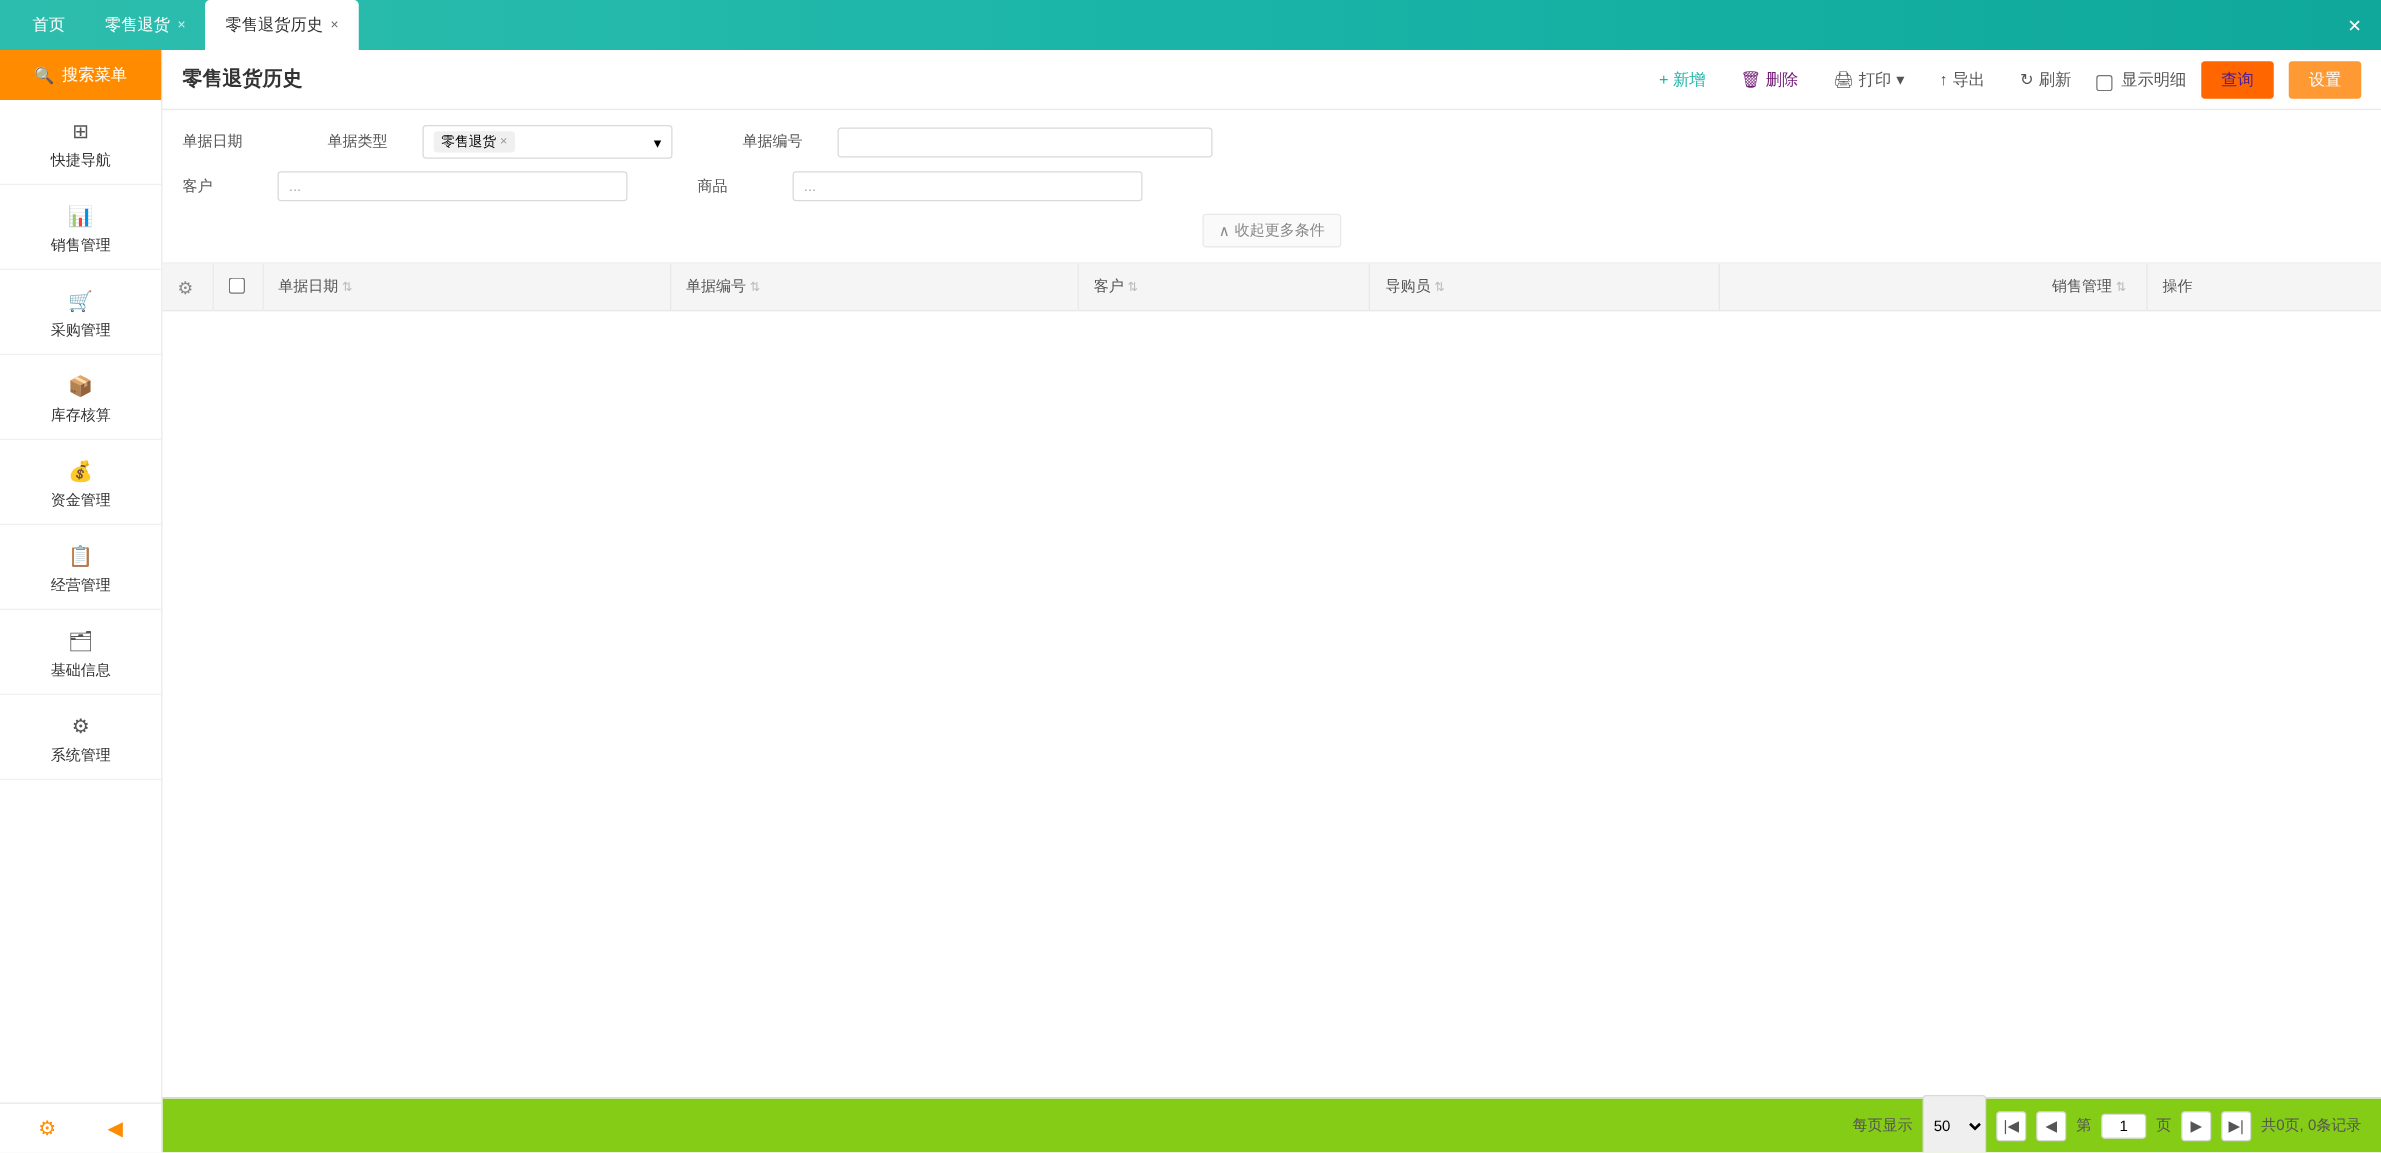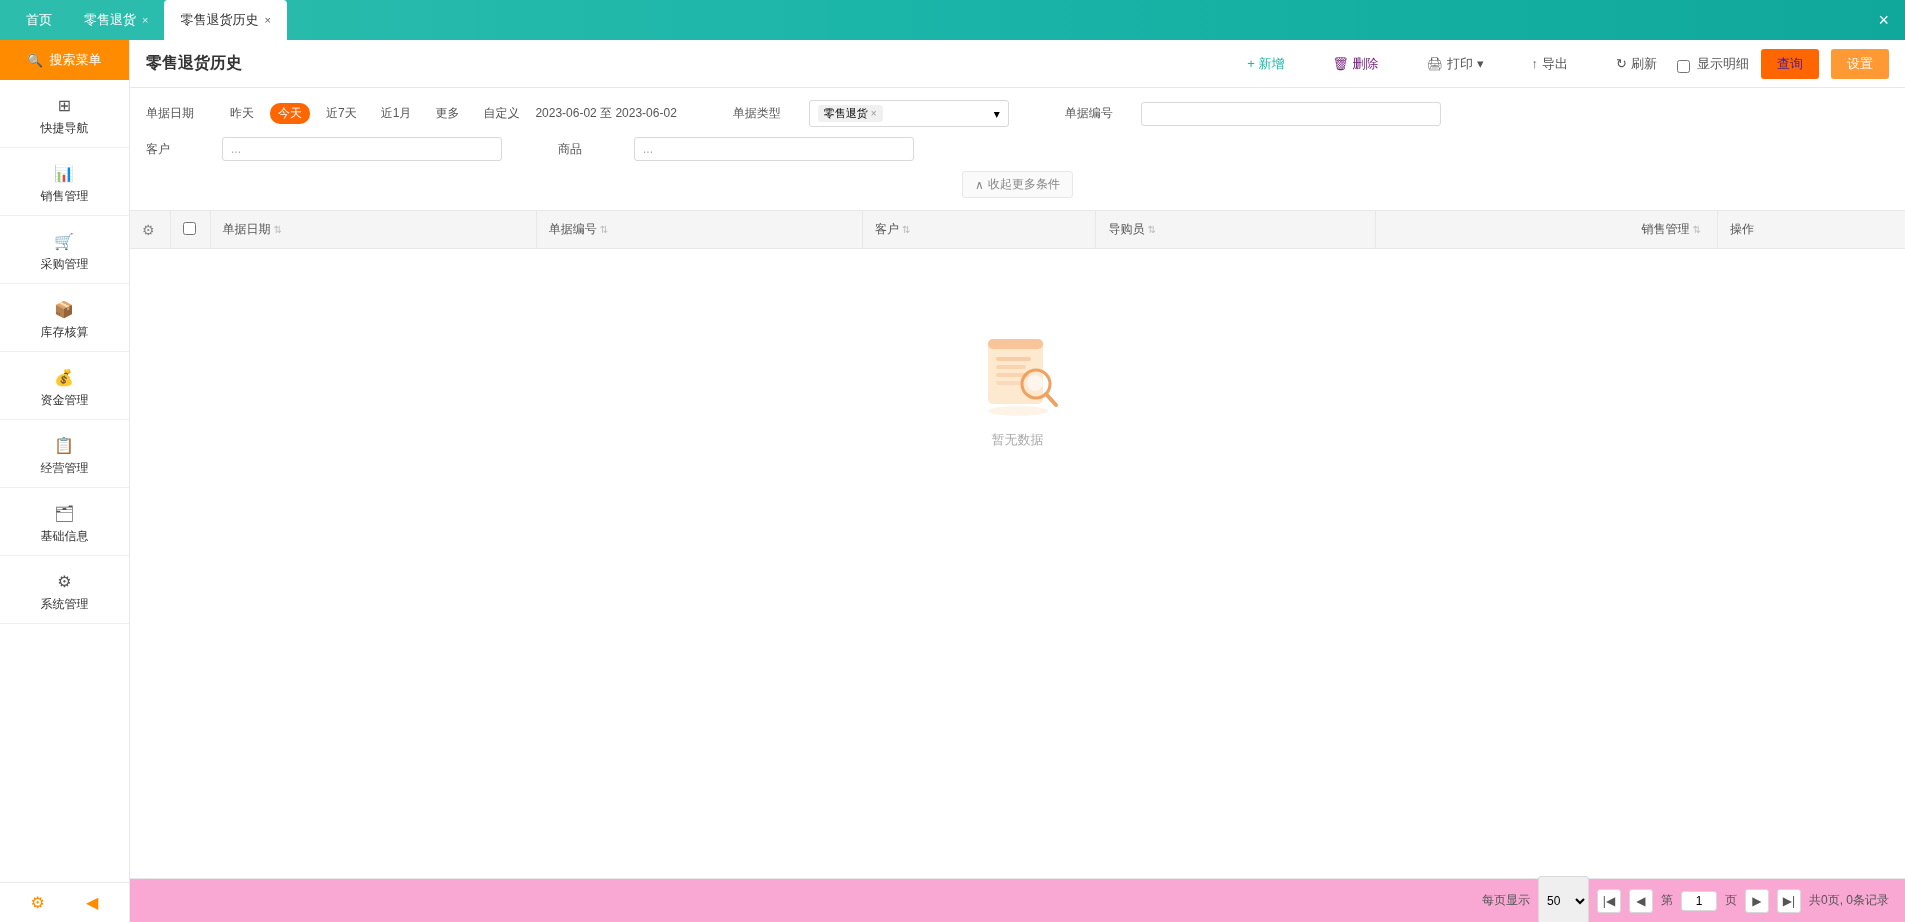--- a/index.html
+++ b/index.html
@@ -147,21 +147,20 @@
     }
     .action-btn {
       display: flex;
       align-items: center;
       gap: 4px;
       font-size: 13px;
       color: #555;
       cursor: pointer;
       padding: 4px 8px;
       border-radius: 3px;
-      margin-left: 20px;
     }
     .action-btn.new { color: #1ab5a8; }
     .action-btn.delete { color: #701a75; }
     .btn-query {
       background: #ff6600;
       color: #4c1d95;
       border: none;
       padding: 6px 16px;
       border-radius: 3px;
       font-size: 13px;
@@ -326,21 +325,21 @@
     .empty-illustration {
       width: 100px;
       height: 90px;
       position: relative;
       margin-bottom: 12px;
     }
 
     
     .pagination-bar {
       height: 44px;
-      background: #f9a8d4;
+      background: #84cc16;
       border-top: 1px solid #e8e8e8;
       display: flex;
       align-items: center;
       justify-content: flex-end;
       padding: 0 16px;
       gap: 8px;
       font-size: 12px;
       color: #555;
     }
     .page-size-select {
@@ -464,29 +463,20 @@
         </label>
         <button class="btn-query">查询</button>
         <button class="btn-setting">设置</button>
       </div>
     </div>
 
     <div class="filter-area">
       <div class="filter-row">
 
         <span class="filter-label">单据日期</span>
-        <div class="date-filters">
-          <span class="date-btn">昨天</span>
-          <span class="date-btn active">今天</span>
-          <span class="date-btn">近7天</span>
-          <span class="date-btn">近1月</span>
-          <span class="date-btn">更多</span>
-          <span class="date-btn">自定义</span>
-          <span class="date-range">2023-06-02 至 2023-06-02</span>
-        </div>
 
         <span class="filter-label" style="margin-left:40px;">单据类型</span>
         <div class="filter-select" style="min-width:200px;">
           <span class="tag">
             <span>零售退货</span>
             <span class="remove">×</span>
           </span>
           <span style="flex:1"></span>
           <span>▾</span>
         </div>
@@ -560,41 +550,20 @@
             </th>
             <th>
               <span>操作</span>
             </th>
           </tr>
         </thead>
         <tbody>
         </tbody>
       </table>
 
-      <div class="empty-area">
-        <div class="empty-illustration">
-          <svg width="100" height="90" viewBox="0 0 100 90">
-
-            <ellipse cx="50" cy="82" rx="30" ry="5" fill="#fde8d0" opacity="0.5"></ellipse>
-
-            <rect x="20" y="10" width="55" height="65" rx="5" ry="5" fill="#fde8d0"></rect>
-            <rect x="20" y="10" width="55" height="10" rx="5" ry="5" fill="#f9c49a"></rect>
-
-            <rect x="28" y="28" width="35" height="4" rx="2" fill="#f9c49a" opacity="0.8"></rect>
-            <rect x="28" y="36" width="30" height="4" rx="2" fill="#f9c49a" opacity="0.6"></rect>
-            <rect x="28" y="44" width="33" height="4" rx="2" fill="#f9c49a" opacity="0.6"></rect>
-            <rect x="28" y="52" width="25" height="4" rx="2" fill="#f9c49a" opacity="0.4"></rect>
-
-            <circle cx="68" cy="55" r="14" fill="none" stroke="#f0a060" stroke-width="3"></circle>
-            <circle cx="67" cy="54" r="8" fill="#fff" opacity="0.6"></circle>
-            <line x1="78" y1="65" x2="88" y2="76" stroke="#f0a060" stroke-width="4" stroke-linecap="round"></line>
-          </svg>
-        </div>
-        <span class="empty-text">暂无数据</span>
-      </div>
     </div>
 
     <div class="pagination-bar">
       <span>每页显示</span>
       <select class="page-size-select">
         <option value="10">10</option>
         <option value="20">20</option>
         <option value="50" selected="">50</option>
         <option value="100">100</option>
       </select>

